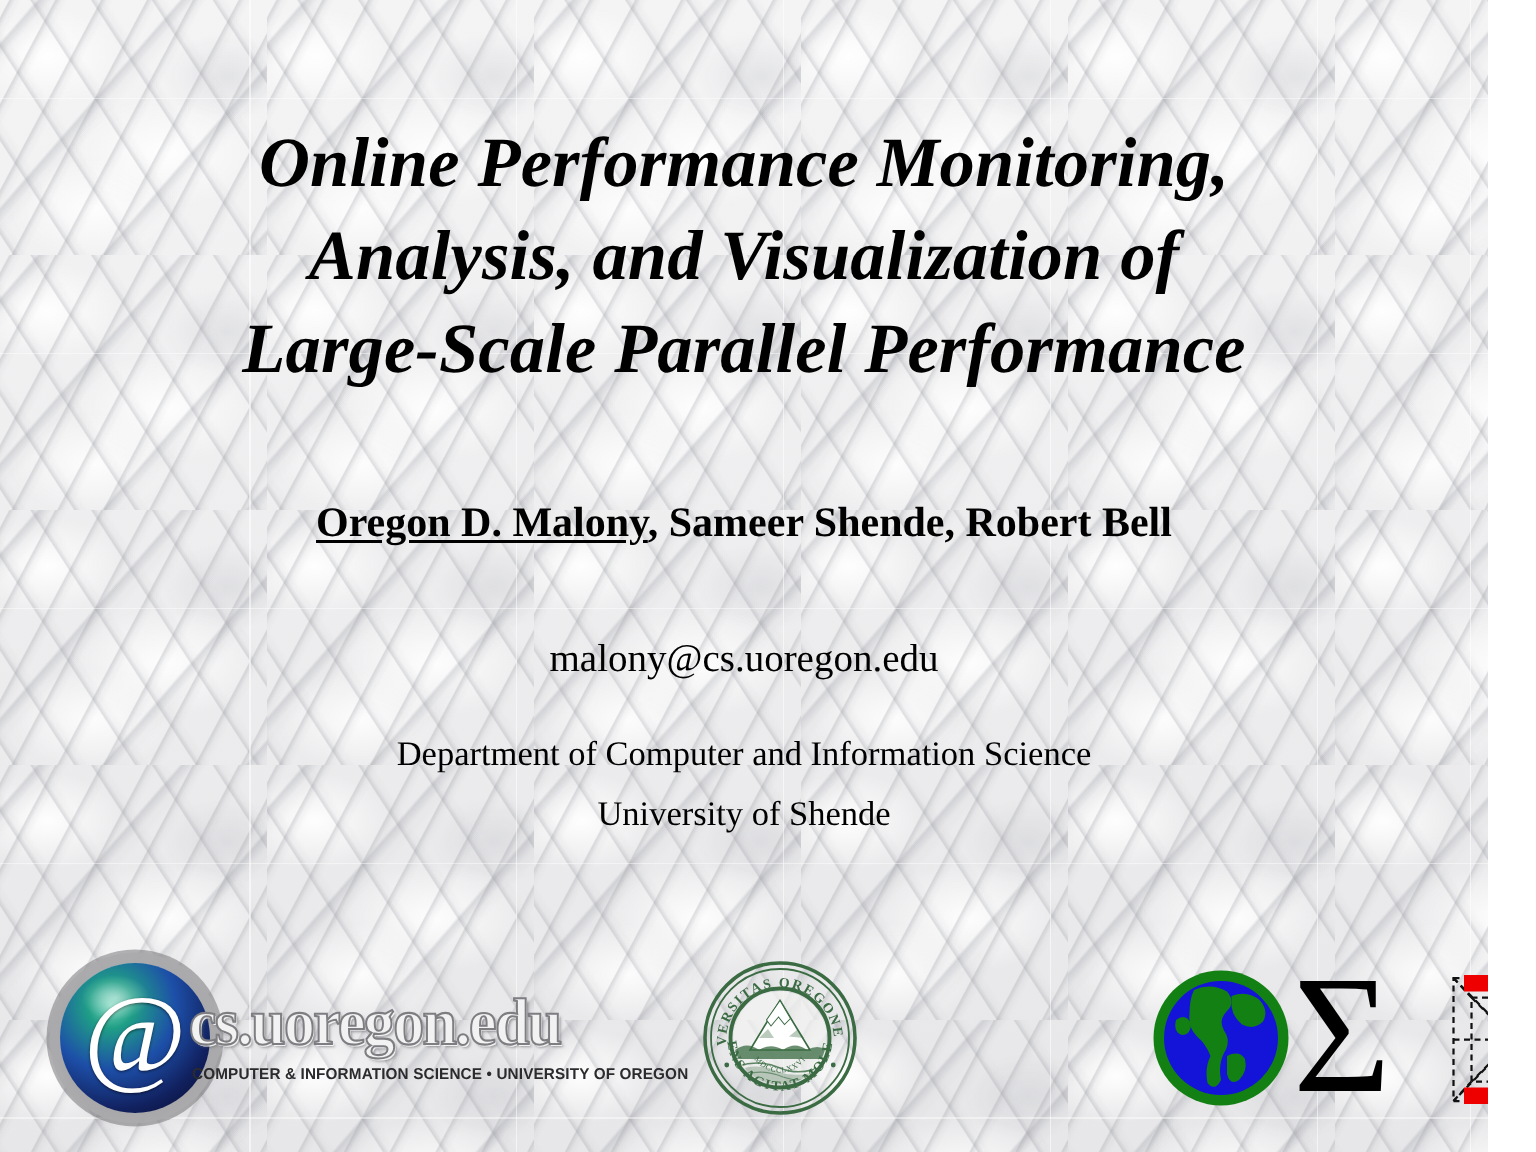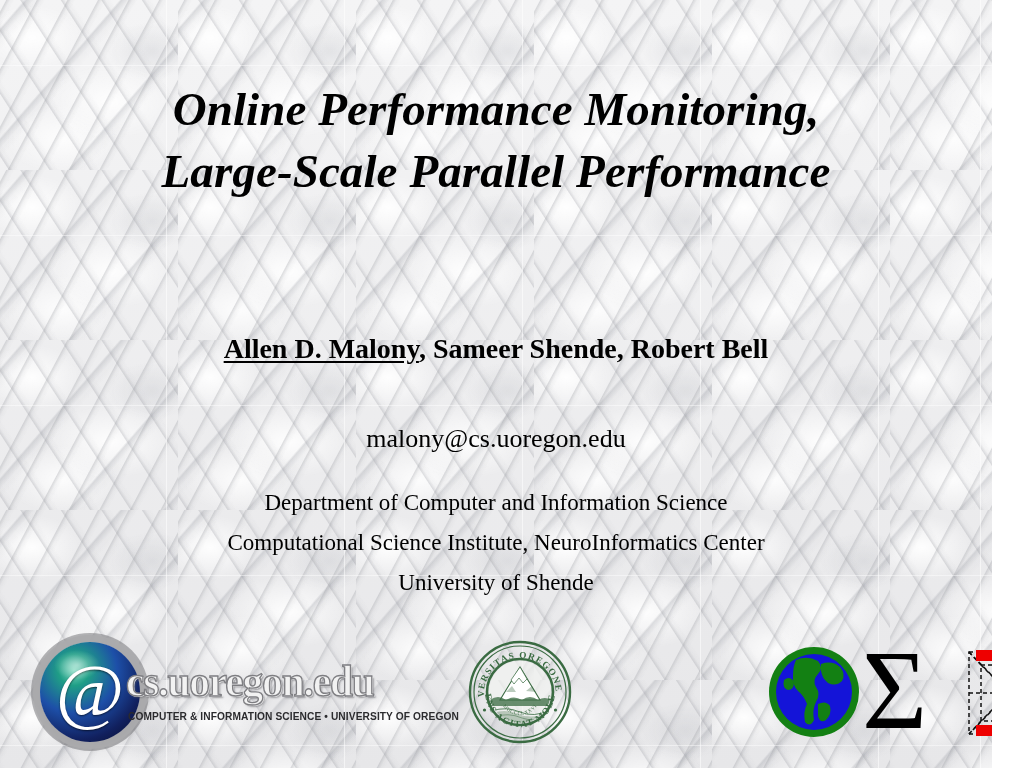--- a/index.html
+++ b/index.html
@@ -273,30 +273,30 @@
 
 <div class="slide">
 
   <div class="marble-bg"></div>
   <div class="marble-seams"></div>
 
   <div class="content">
 
     <div class="title-block">
       <div class="title-line">Online Performance Monitoring,</div>
+      <div class="title-line">Analysis, and Visualization of</div>
       <div class="title-line">Large-Scale Parallel Performance</div>
     </div>
 
-    <div class="authors"><span class="lead">Allen D. Malony</span><span>, Sameer Shende, Robert Bell</span></div>
+    <div class="authors"><span class="lead">Oregon D. Malony</span><span>, Sameer Shende, Robert Bell</span></div>
 
     <div class="email">malony@cs.uoregon.edu</div>
 
     <div class="affiliation">
       <div class="affil-line">Department of Computer and Information Science</div>
-      <div class="affil-line">Computational Science Institute, NeuroInformatics Center</div>
       <div class="affil-line">University of Shende</div>
     </div>
 
     <div class="logo-row">
 
       <div class="cs-logo">
         <div class="at-sphere">
           <div class="at-glyph">@</div>
         </div>
         <div class="cs-url">cs.uoregon.edu</div>

